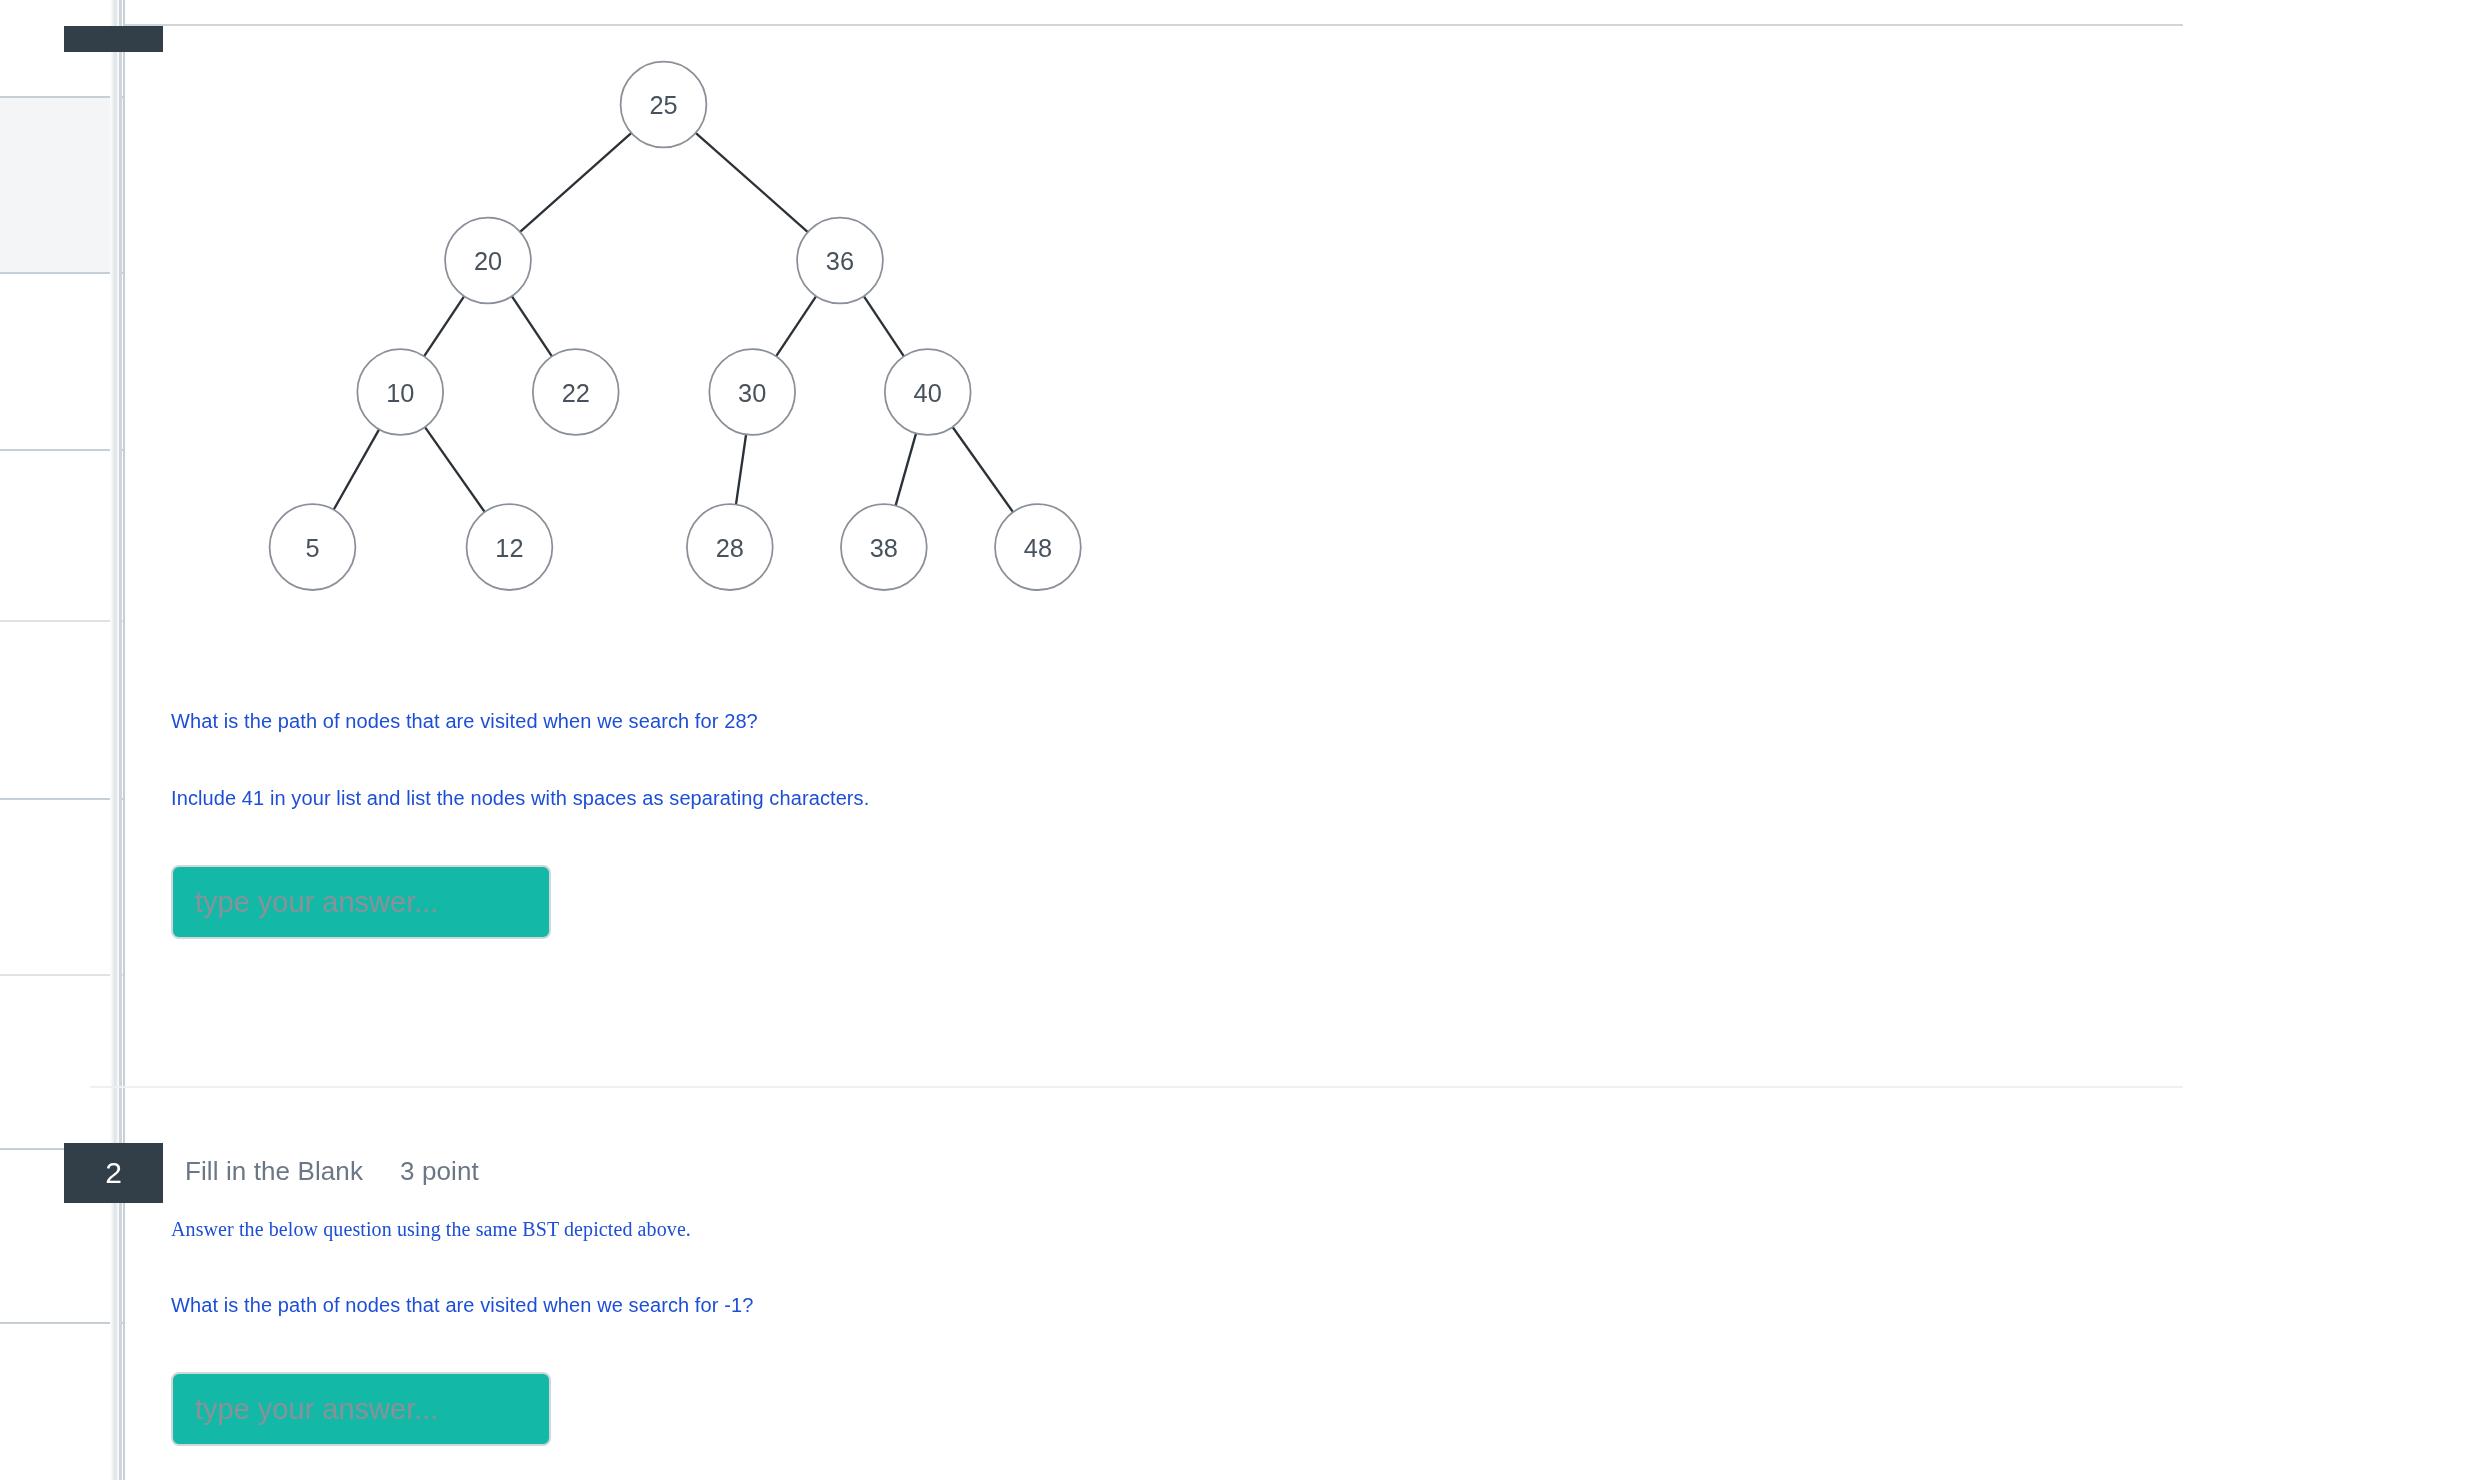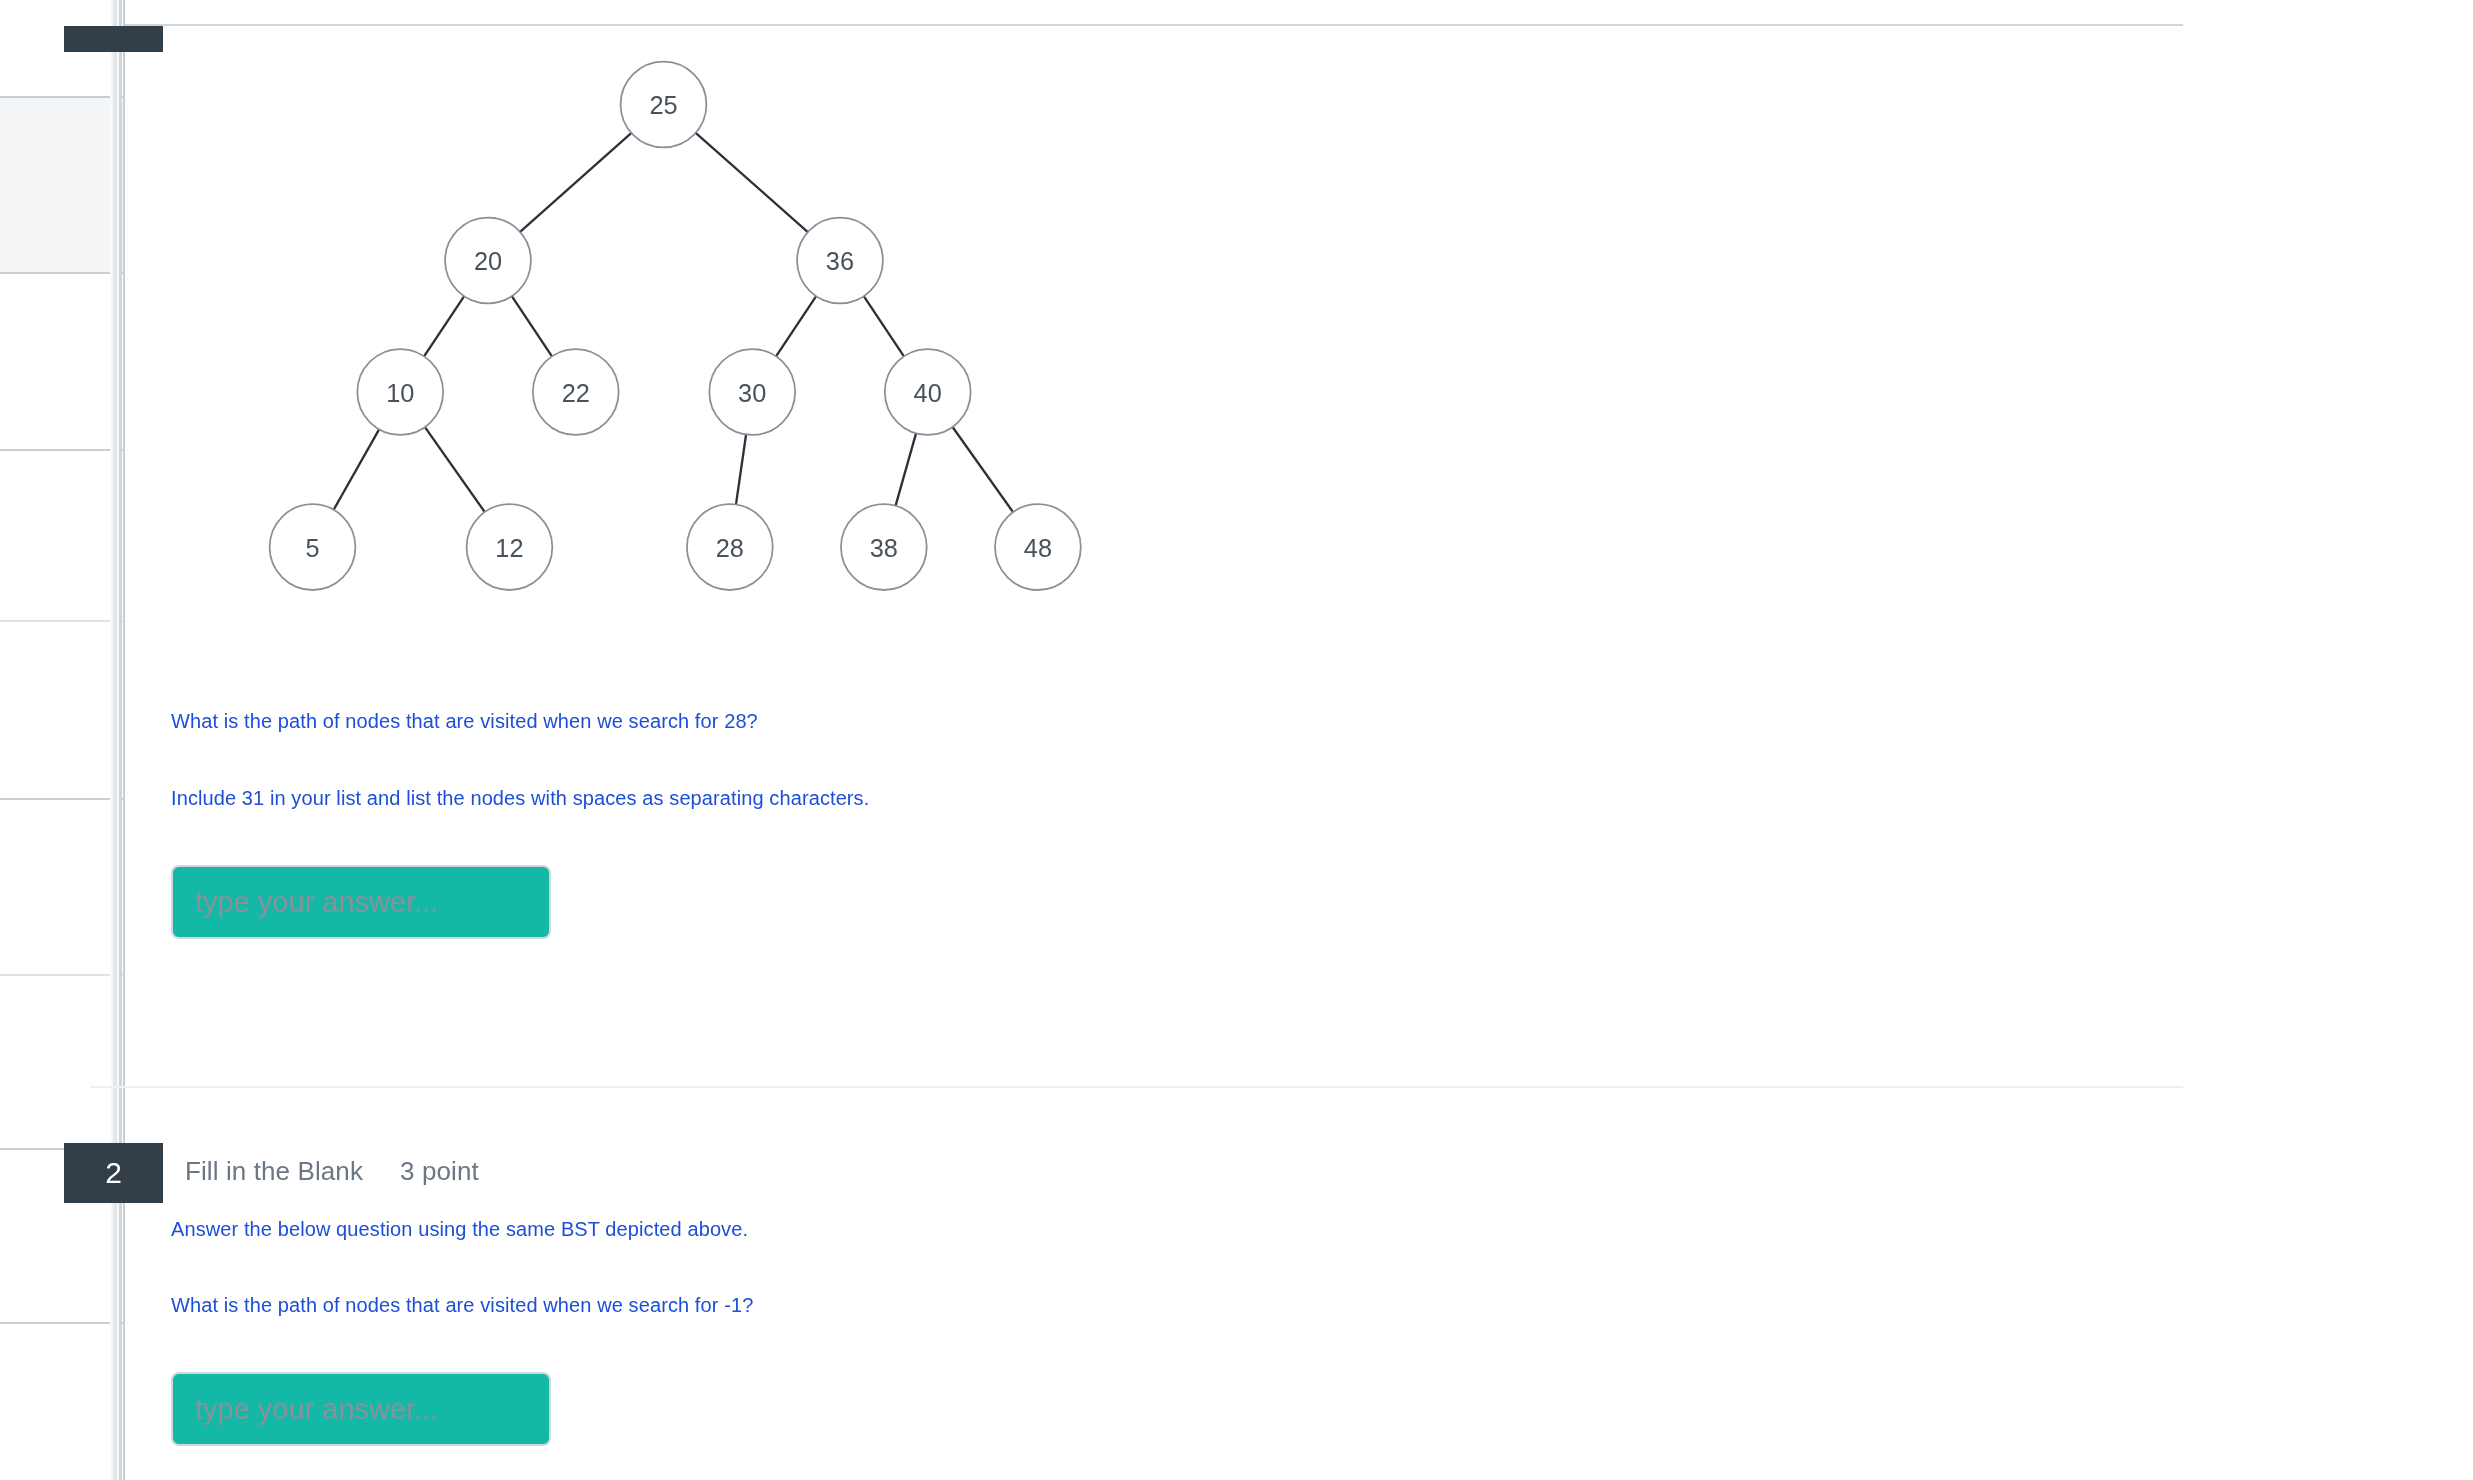--- a/index.html
+++ b/index.html
@@ -125,21 +125,21 @@
   .prose {
     position: absolute;
     font-size: 20px;
     color: #1d4ed8;
     line-height: 1.35;
     letter-spacing: 0.1px;
     white-space: nowrap;
   }
   #q1-line1 { left: 171px; top: 708px; }
   #q1-line2 { left: 171px; top: 785px; }
-  #q2-line1 { left: 171px; top: 1216px; }
+  #q2-line1 { left: 171px; top: 1216px; font-family: Liberation Serif, serif; }
   #q2-line2 { left: 171px; top: 1292px; }
 
   
   .answer-input {
     position: absolute;
     width: 380px;
     height: 74px;
     box-sizing: border-box;
     border: 2px solid #d2d7dc;
     border-radius: 7.8px;
@@ -252,21 +252,21 @@
           <text x="726" y="517" class="node-text">38</text>
         </g>
         <g>
           <circle cx="884" cy="516" r="44" class="node-circle"></circle>
           <text x="884" y="517" class="node-text">48</text>
         </g>
       </svg>
   </div>
 
   <div class="prose" id="q1-line1">What is the path of nodes that are visited when we search for 28?</div>
-  <div class="prose" id="q1-line2">Include 31 in your list and list the nodes with spaces as separating characters.</div>
+  <div class="prose" id="q1-line2">Include 41 in your list and list the nodes with spaces as separating characters.</div>
 
   <input class="answer-input" id="answer-1" type="text" placeholder="type your answer..." style="">
 
   <div class="section-divider"></div>
 
   <div class="q-badge" id="badge-2">2</div>
 
   <div class="q-meta">
     <span class="q-type">Fill in the Blank</span>
     <span class="q-points">3 point</span>

